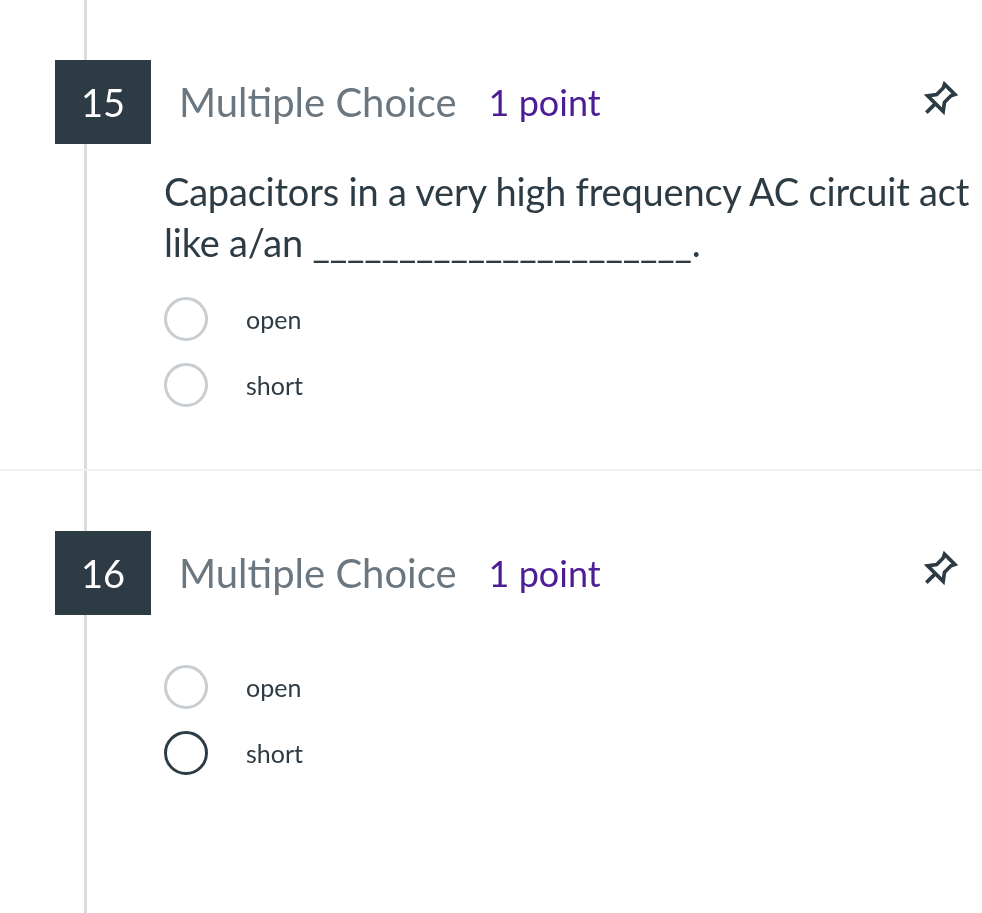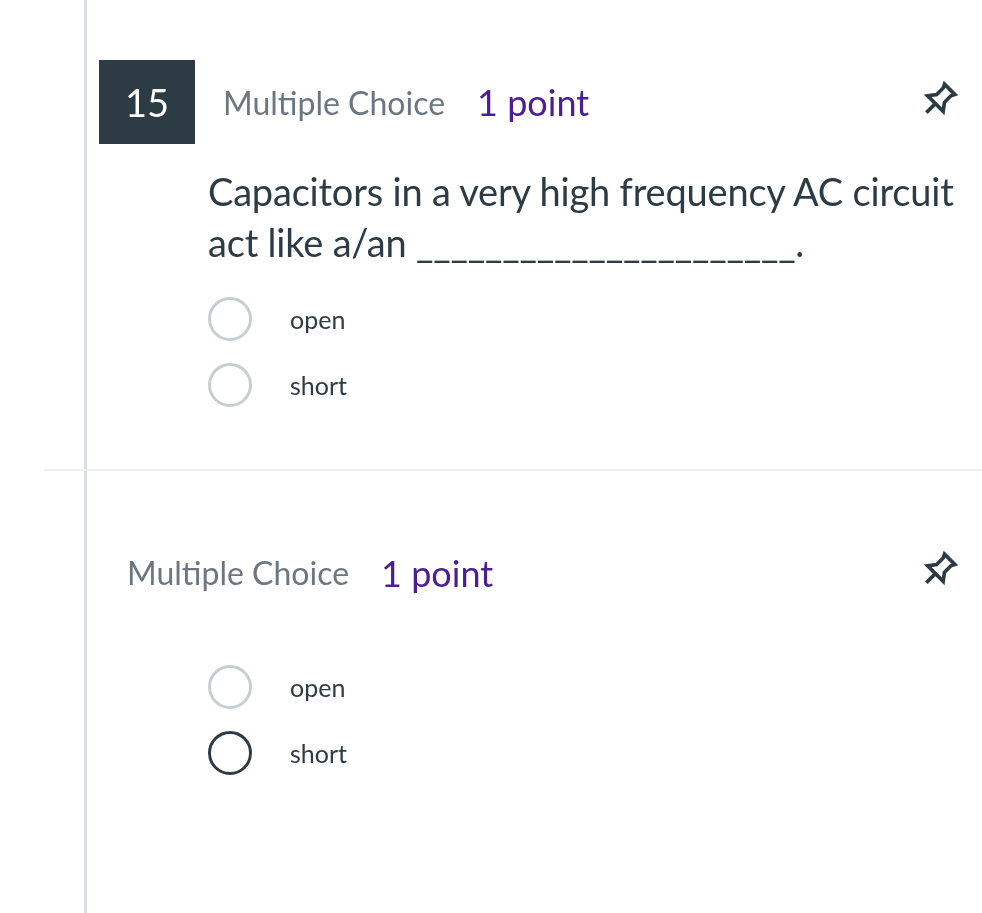--- a/index.html
+++ b/index.html
@@ -19,21 +19,20 @@
       position: absolute;
       left: 84px;
       top: 0;
       bottom: 0;
       width: 3px;
       background: #d9dde1;
     }
     .question-block {
       position: relative;
       padding: 60px 0 40px 0;
-      margin-left: 44px;
     }
     .question-block + .question-block {
       border-top: 2px solid #eef0f2;
     }
     .q-header {
       display: flex;
       align-items: center;
       padding-left: 55px;
       height: 84px;
     }
@@ -44,21 +43,21 @@
       color: #ffffff;
       display: flex;
       align-items: center;
       justify-content: center;
       font-size: 38px;
       font-weight: 400;
       flex-shrink: 0;
     }
     .q-type {
       margin-left: 28px;
-      font-size: 32px;
+      font-size: 40px;
       color: #6b7780;
     }
     .q-points {
       margin-left: 32px;
       font-size: 36px;
       color: #4c1d95;
     }
     .pin-wrap {
       margin-left: auto;
       margin-right: 20px;
@@ -144,20 +143,23 @@
         <div class="option">
           <div class="radio-circle"></div>
           <div class="option-label">short</div>
         </div>
       </div>
     </div>
   </div>
 
   <div class="question-block">
     <div class="q-header">
+      <div class="q-number-badge">
+        <span>16</span>
+      </div>
       <div class="q-type">Multiple Choice</div>
       <div class="q-points">1 point</div>
       <div class="pin-wrap">
         <span>
           <svg viewBox="0 0 24 24">
             <g transform="rotate(45 12 12)">
               <path d="M8 3 L16 3 L15 5 L15 10 L18 14 L6 14 L9 10 L9 5 Z"></path>
               <line x1="12" y1="14" x2="12" y2="21"></line>
             </g>
           </svg>

